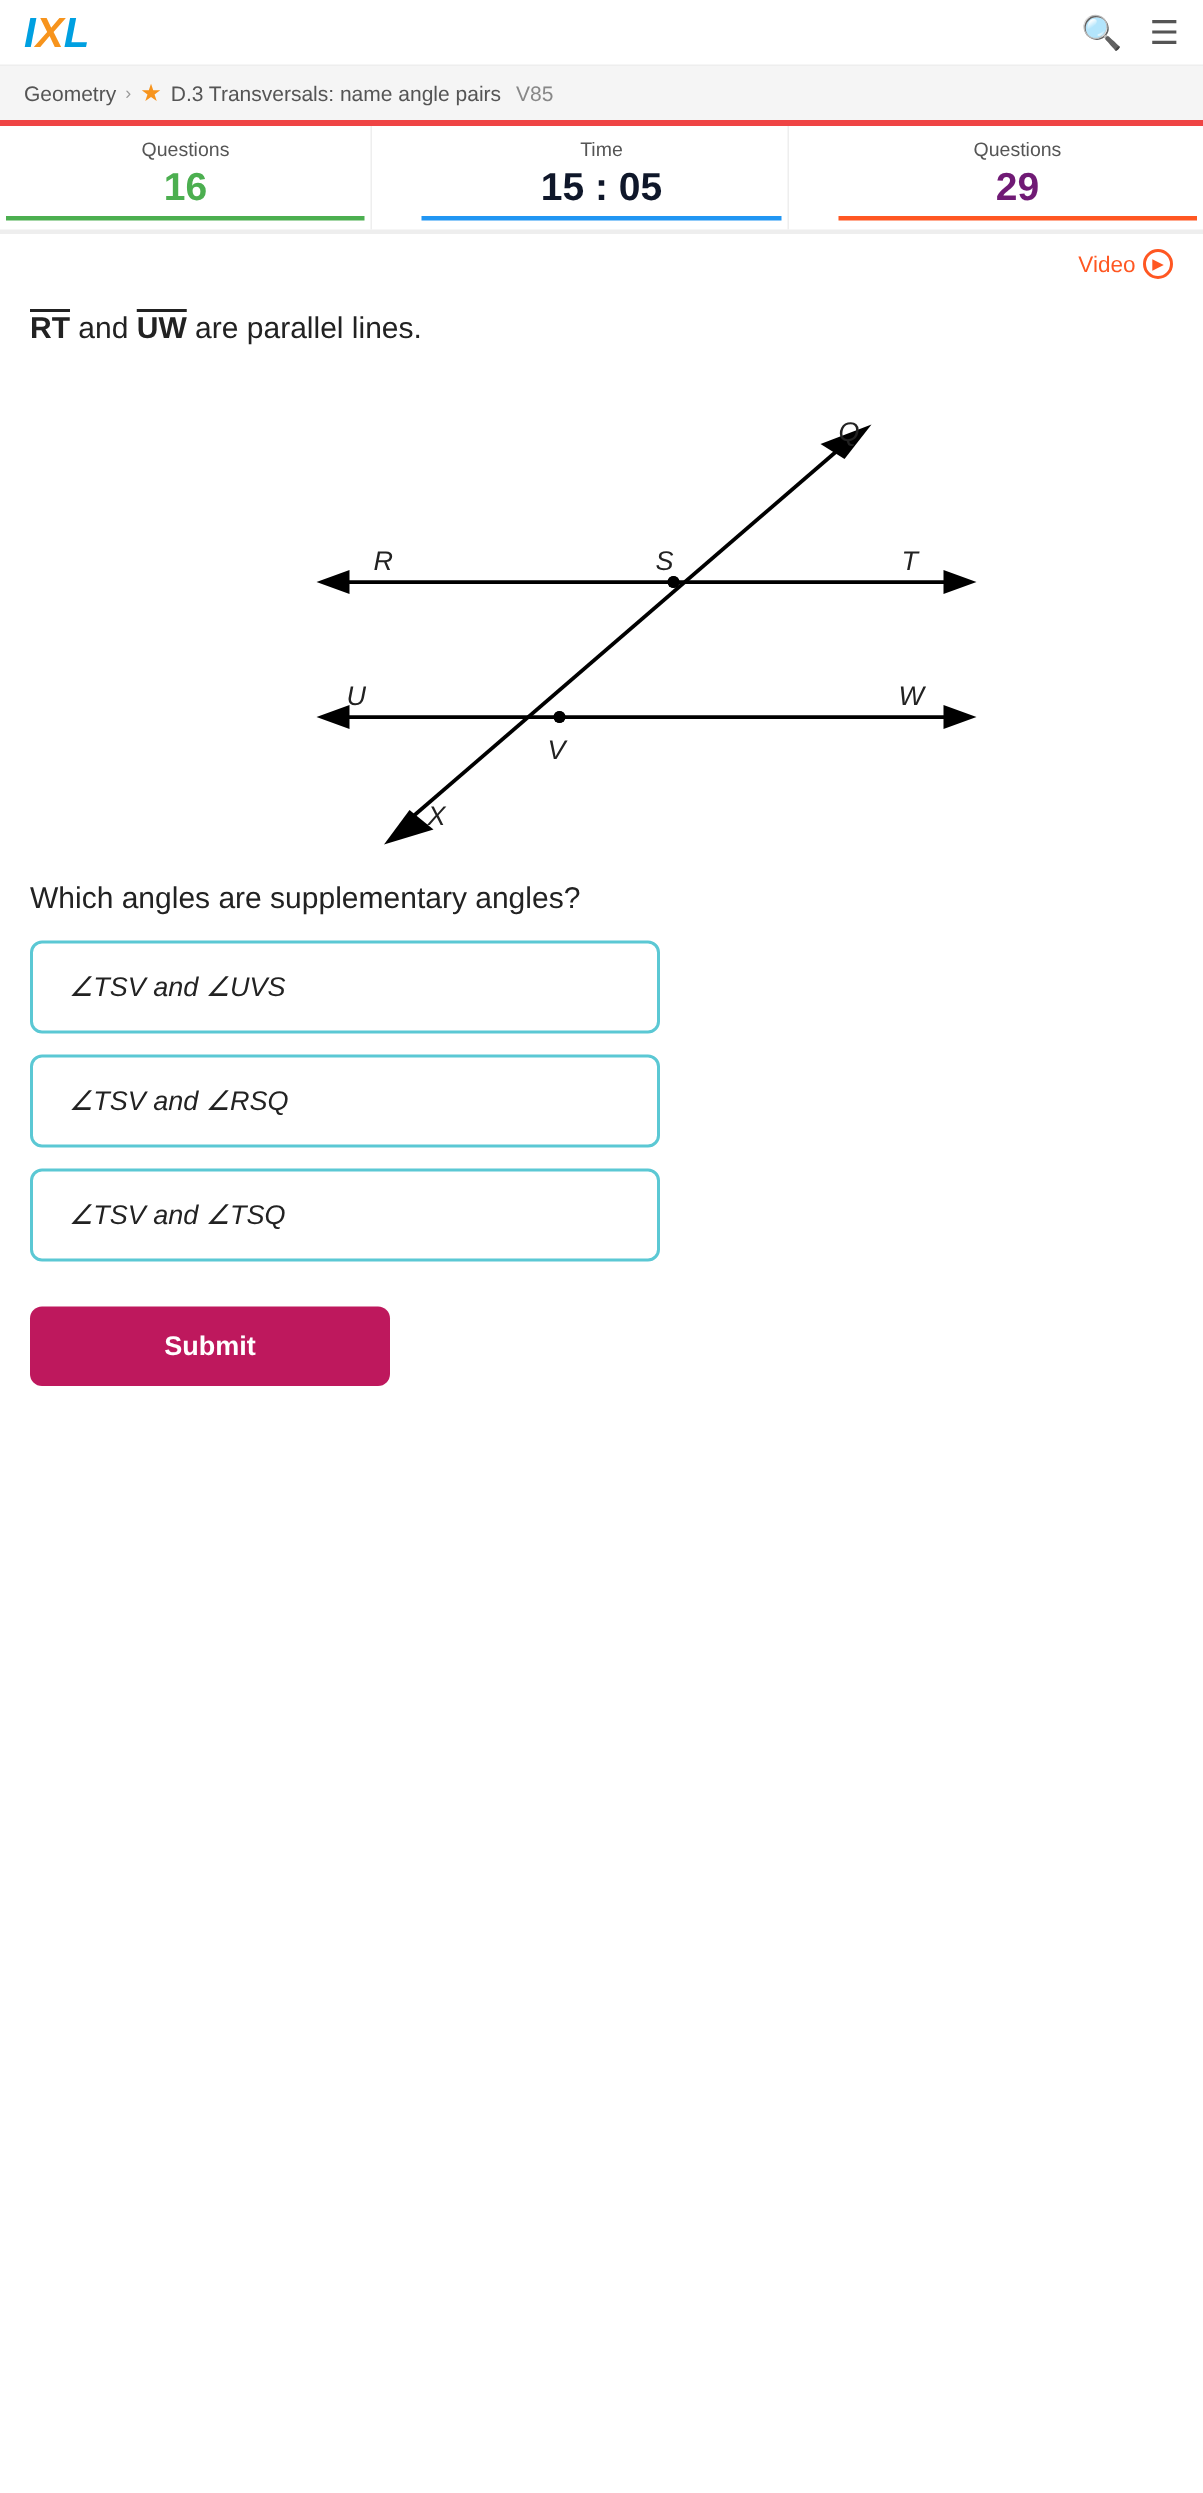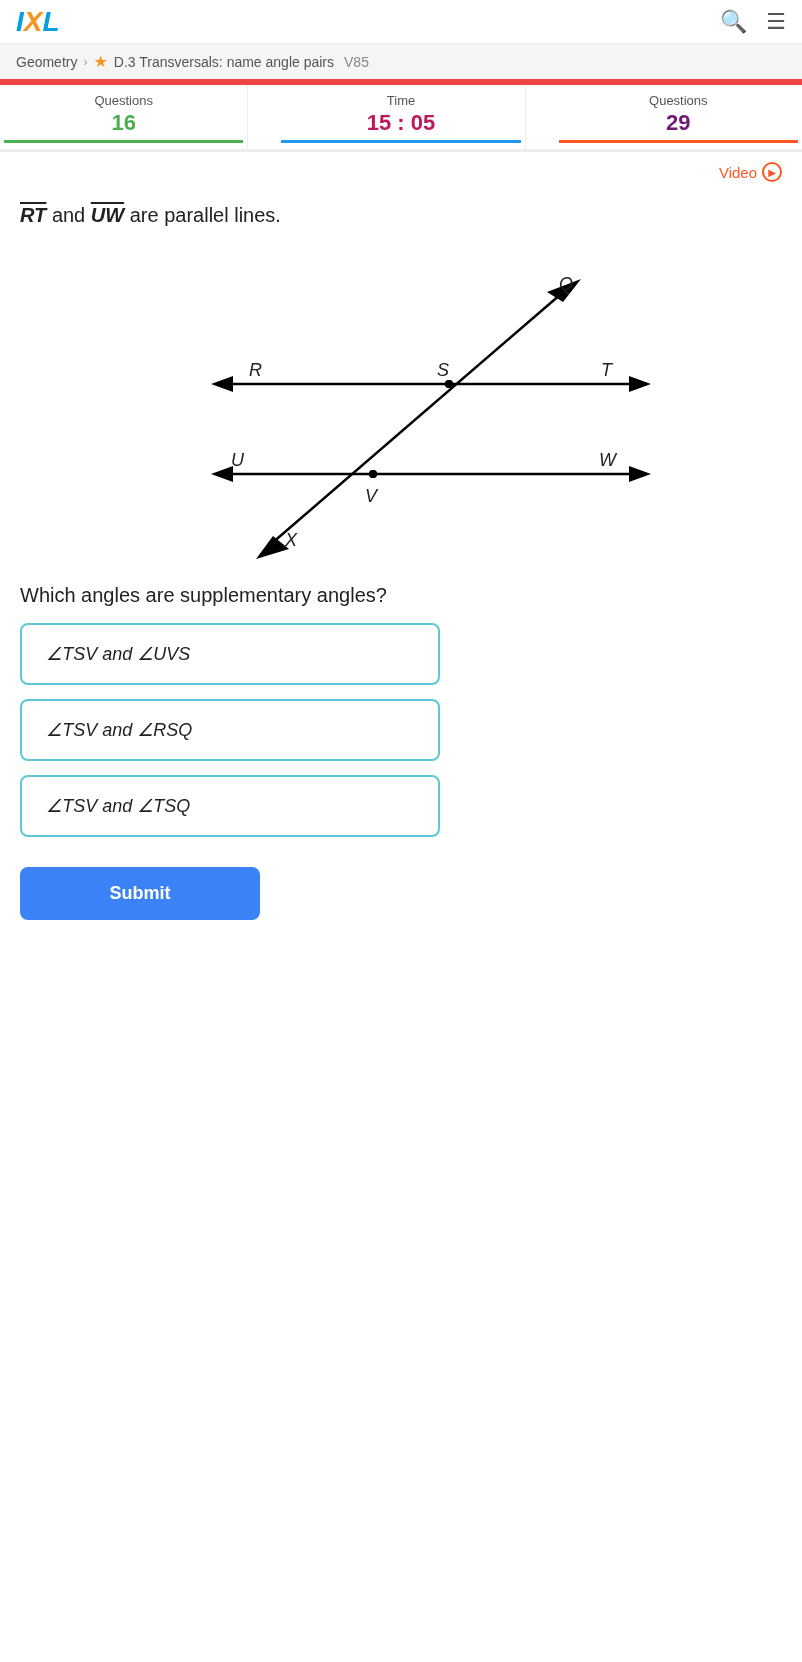--- a/index.html
+++ b/index.html
@@ -40,21 +40,21 @@
 
     
     .breadcrumb-bar {
       background: #f5f5f5;
       padding: 8px 16px;
       display: flex;
       align-items: center;
       gap: 6px;
       font-size: 14px;
       color: #555;
-      border-bottom: 6px solid #ef4444;
+      border-bottom: 4px solid #ef4444;
     }
     .breadcrumb-geometry {
       color: #555;
     }
     .breadcrumb-chevron {
       color: #999;
       font-size: 12px;
     }
     .star-icon {
       color: #f7941d;
@@ -81,25 +81,25 @@
       padding: 8px 4px 6px;
       border-right: 1px solid #eee;
     }
     .stat-cell:last-child { border-right: none; }
     .stat-label {
       font-size: 13px;
       color: #555;
       margin-bottom: 2px;
     }
     .stat-value {
-      font-size: 22px;
+      font-size: 26px;
       font-weight: bold;
     }
     .stat-value.green { color: #4caf50; }
-    .stat-value.blue { color: #be185d; }
+    .stat-value.blue { color: #0f172a; }
     .stat-value.orange { color: #701a75; }
     .stat-underline-green { height: 3px; background: #4caf50; margin-top: 4px; }
     .stat-underline-blue { height: 3px; background: #2196f3; margin-top: 4px; }
     .stat-underline-orange { height: 3px; background: #ff5722; margin-top: 4px; }
 
     
     .video-row {
       text-align: right;
       padding: 10px 20px 4px;
     }
@@ -126,21 +126,20 @@
 
     
     .problem-text {
       padding: 14px 20px 4px;
       font-size: 20px;
       color: #222;
       line-height: 1.5;
     }
     .overline-text {
       text-decoration: overline;
-      font-style: italic;
       font-weight: bold;
     }
 
     
     .diagram-container {
       padding: 10px 20px 10px;
       display: flex;
       justify-content: center;
     }
     .diagram-svg {
@@ -173,21 +172,21 @@
       text-align: left;
       width: 420px;
       font-style: italic;
     }
 
     
     .submit-row {
       padding: 30px 20px 20px;
     }
     .submit-btn {
-      background: #3b82f6;
+      background: #be185d;
       color: #fff;
       border: none;
       border-radius: 8px;
       padding: 16px 40px;
       font-size: 18px;
       font-weight: bold;
       cursor: pointer;
       min-width: 240px;
     }
   </style>

